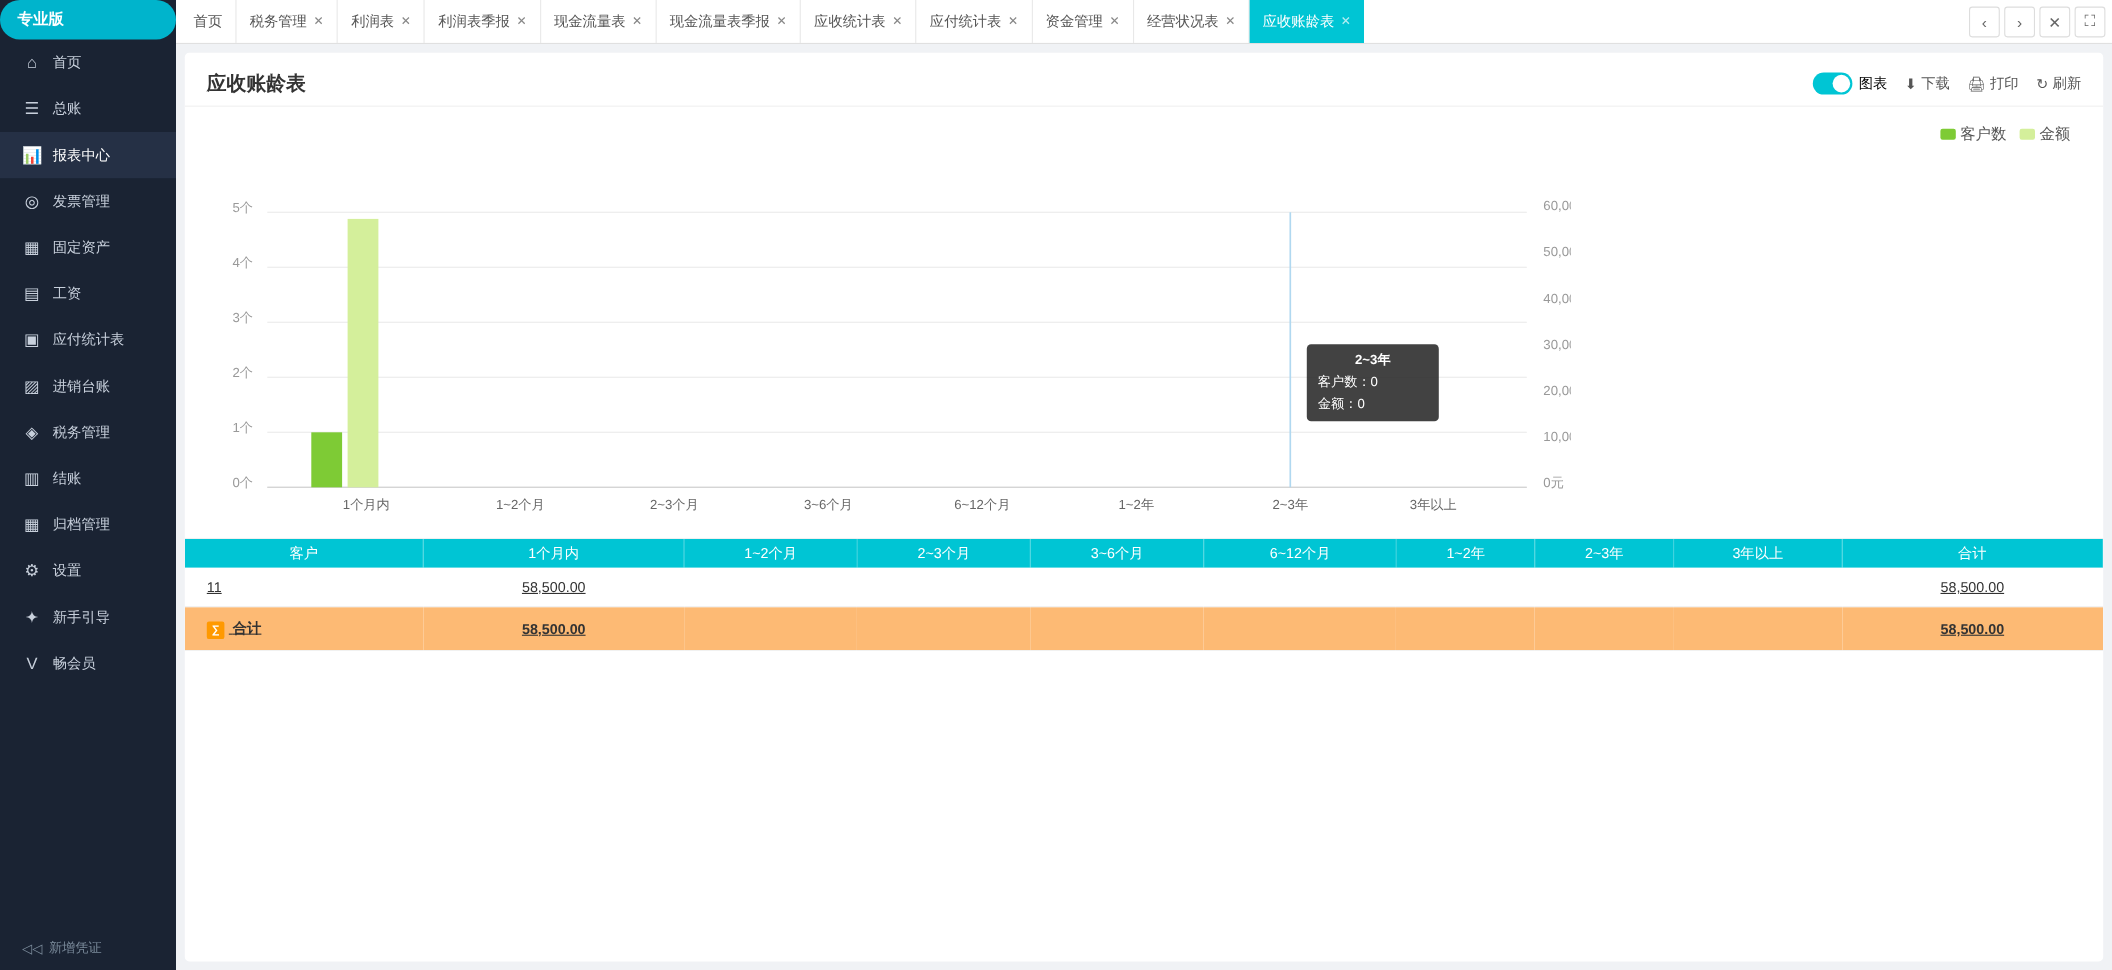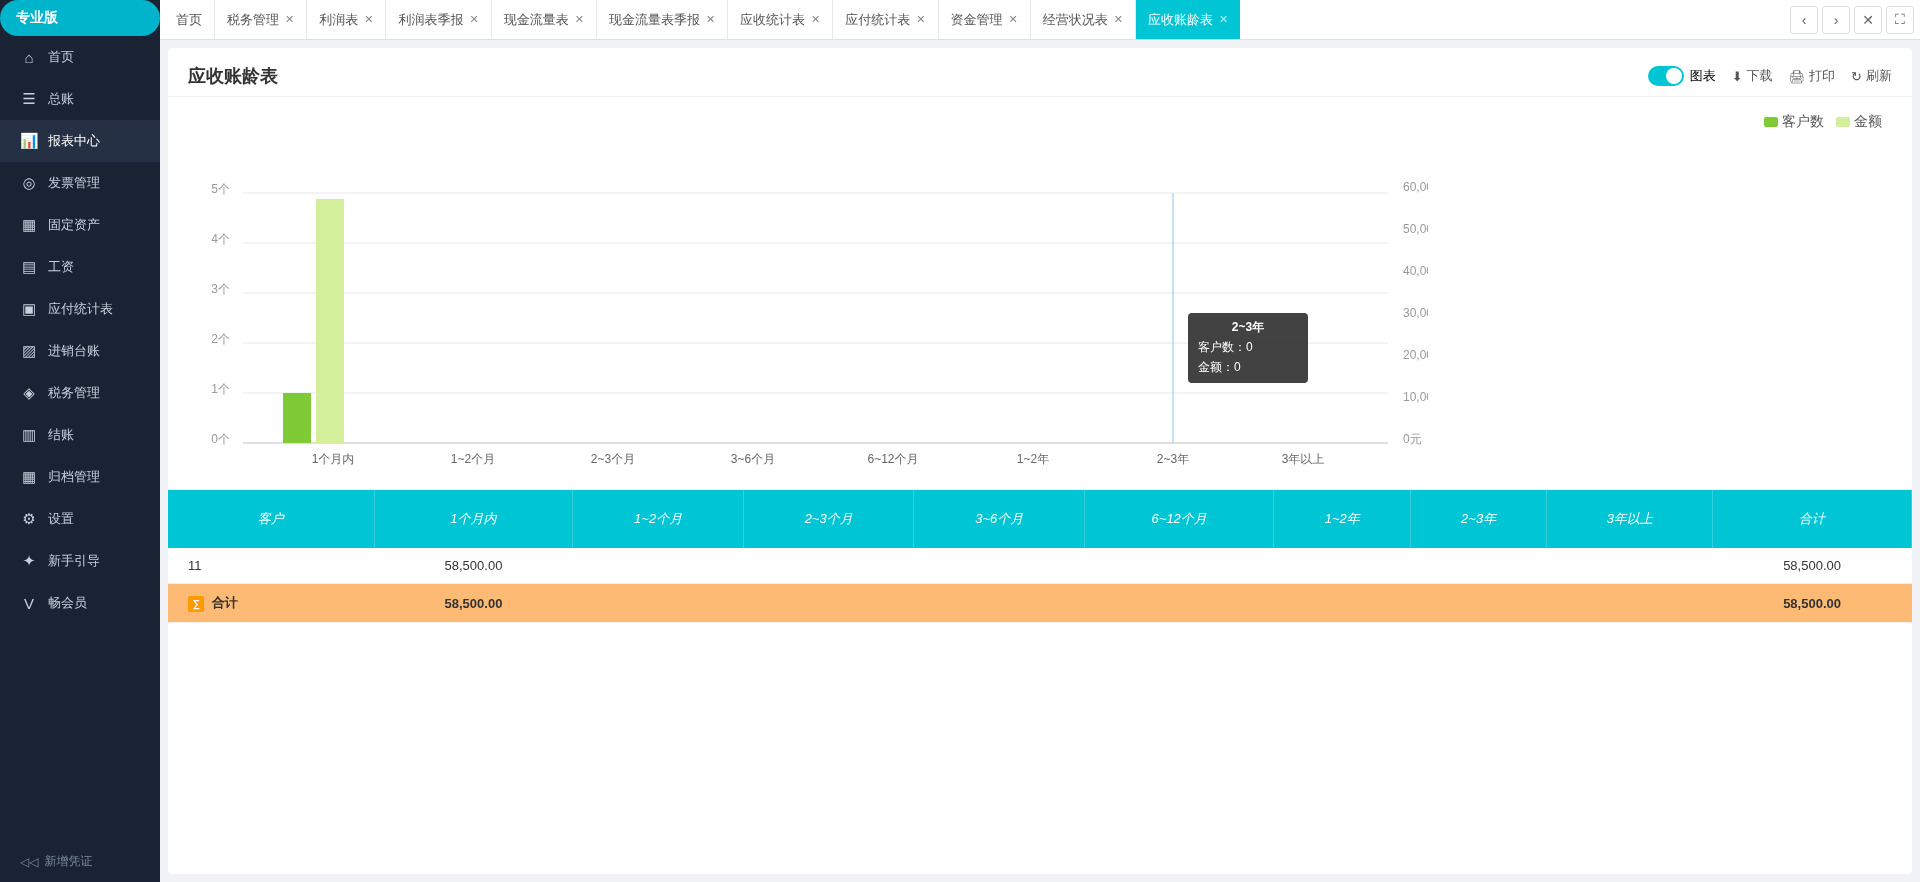--- a/index.html
+++ b/index.html
@@ -204,32 +204,32 @@
     .data-table {
       width: 100%;
       border-collapse: collapse;
       font-size: 13px;
     }
     .data-table thead tr {
       background: #00c5d4;
       color: white;
     }
     .data-table thead th {
-      padding: 20px 8px;
+      padding: 4px 8px;
       font-weight: normal;
       border-right: 1px solid rgba(255,255,255,0.2);
-      font-style: italic;
     }
     .data-table tbody tr {
       border-bottom: 1px solid #f0f0f0;
     }
     .data-table tbody td {
-      padding: 10px 9px;
+      padding: 10px 20px;
       text-align: center;
       color: #333;
+      text-decoration: underline;
     }
     .data-table tbody td:first-child { text-align: left; padding-left: 20px; }
     .total-row td {
       font-weight: bold;
       background: #fdba74;
     }
     .total-icon {
       display: inline-flex;
       align-items: center;
       justify-content: center;

